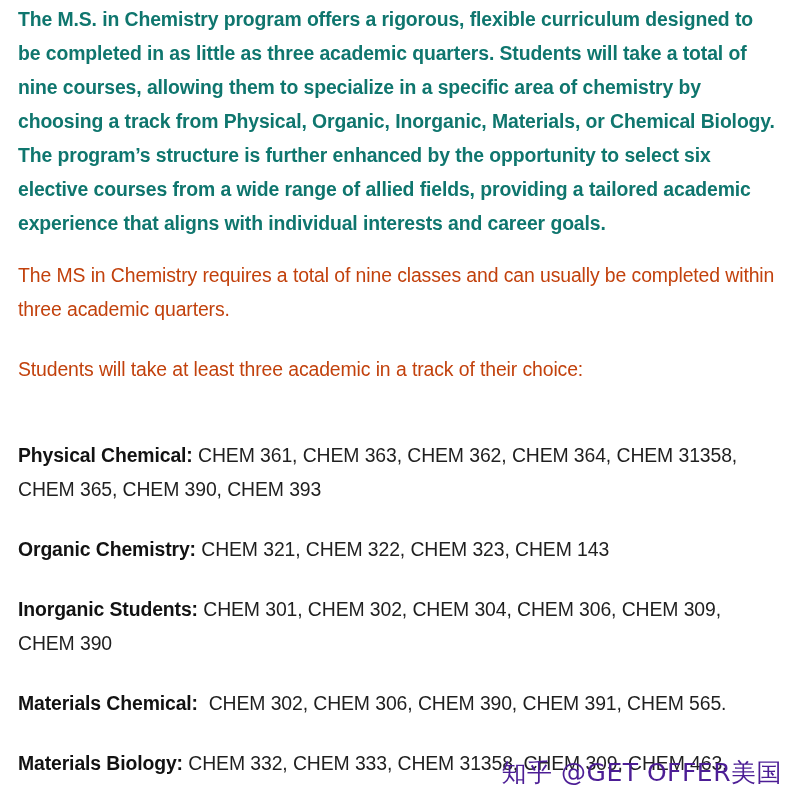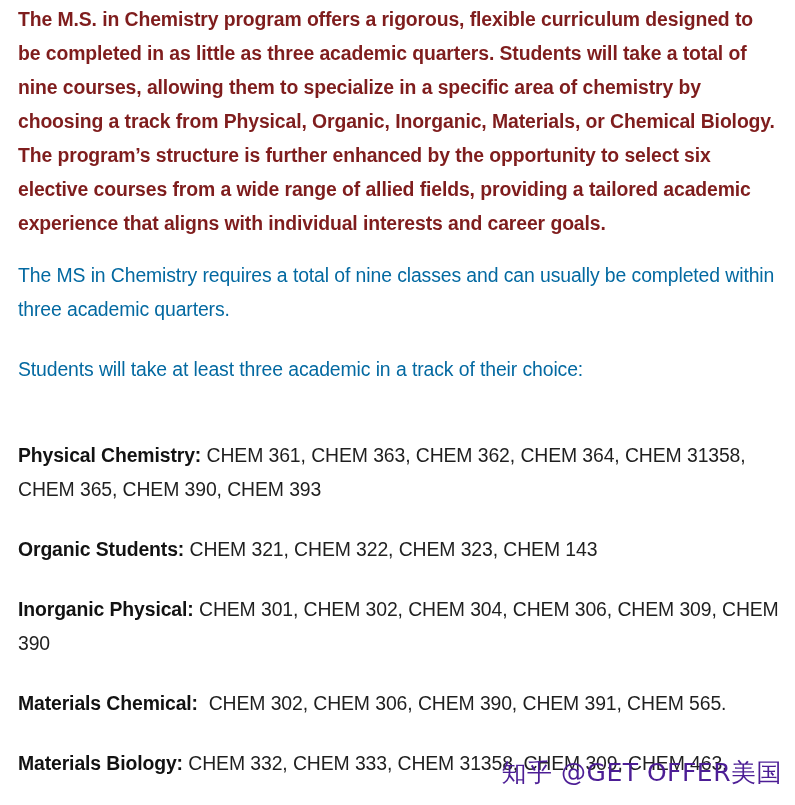--- a/index.html
+++ b/index.html
@@ -32,35 +32,35 @@
     left: 18px;
     top: 2px;
     width: 762px;
   }
 
   p {
     margin: 0;
     padding: 0;
     font-size: 19.4px;
     line-height: 34px;
-    color: #7f1d1d;
+    color: #0f766e;
     letter-spacing: -0.12px;
     word-spacing: 0.1px;
   }
 
   .intro {
     font-weight: 700;
     margin-bottom: 0px;
   }
 
   .spacer-a { height: 18px; }
 
   .plain {
     font-weight: 400;
-    color: #0369a1;
+    color: #c2410c;
   }
 
   .spacer-b { height: 26px; }
   .spacer-c { height: 26px; }
 
   .track {
     font-weight: 400;
     color: #1f1f1f;
     margin-top: 26px;
   }
@@ -103,25 +103,25 @@
     <div class="spacer-a"></div>
 
     <p class="plain">The MS in Chemistry requires a total of nine classes and can usually be completed within three academic quarters.</p>
 
     <div class="spacer-b"></div>
 
     <p class="plain">Students will take at least three academic in a track of their choice:</p>
 
     <div class="spacer-c"></div>
 
-    <p class="track"><span class="track-name">Physical Chemistry:</span><span class="track-courses"> CHEM 361, CHEM 363, CHEM 362, CHEM 364, CHEM 31358, CHEM 365, CHEM 390, CHEM 393</span></p>
+    <p class="track"><span class="track-name">Physical Chemical:</span><span class="track-courses"> CHEM 361, CHEM 363, CHEM 362, CHEM 364, CHEM 31358, CHEM 365, CHEM 390, CHEM 393</span></p>
 
-    <p class="track"><span class="track-name">Organic Students:</span><span class="track-courses"> CHEM 321, CHEM 322, CHEM 323, CHEM 143</span></p>
+    <p class="track"><span class="track-name">Organic Chemistry:</span><span class="track-courses"> CHEM 321, CHEM 322, CHEM 323, CHEM 143</span></p>
 
-    <p class="track"><span class="track-name">Inorganic Physical:</span><span class="track-courses"> CHEM 301, CHEM 302, CHEM 304, CHEM 306, CHEM 309, CHEM 390</span></p>
+    <p class="track"><span class="track-name">Inorganic Students:</span><span class="track-courses"> CHEM 301, CHEM 302, CHEM 304, CHEM 306, CHEM 309, CHEM 390</span></p>
 
     <p class="track"><span class="track-name">Materials Chemical:</span><span class="track-courses">  CHEM 302, CHEM 306, CHEM 390, CHEM 391, CHEM 565.</span></p>
 
     <p class="track"><span class="track-name">Materials Biology:</span><span class="track-courses"> CHEM 332, CHEM 333, CHEM 31358, CHEM 309, CHEM 463.</span></p>
 
   </div>
 
   <div class="watermark">知乎 @GET OFFER美国</div>
 </div>
 

